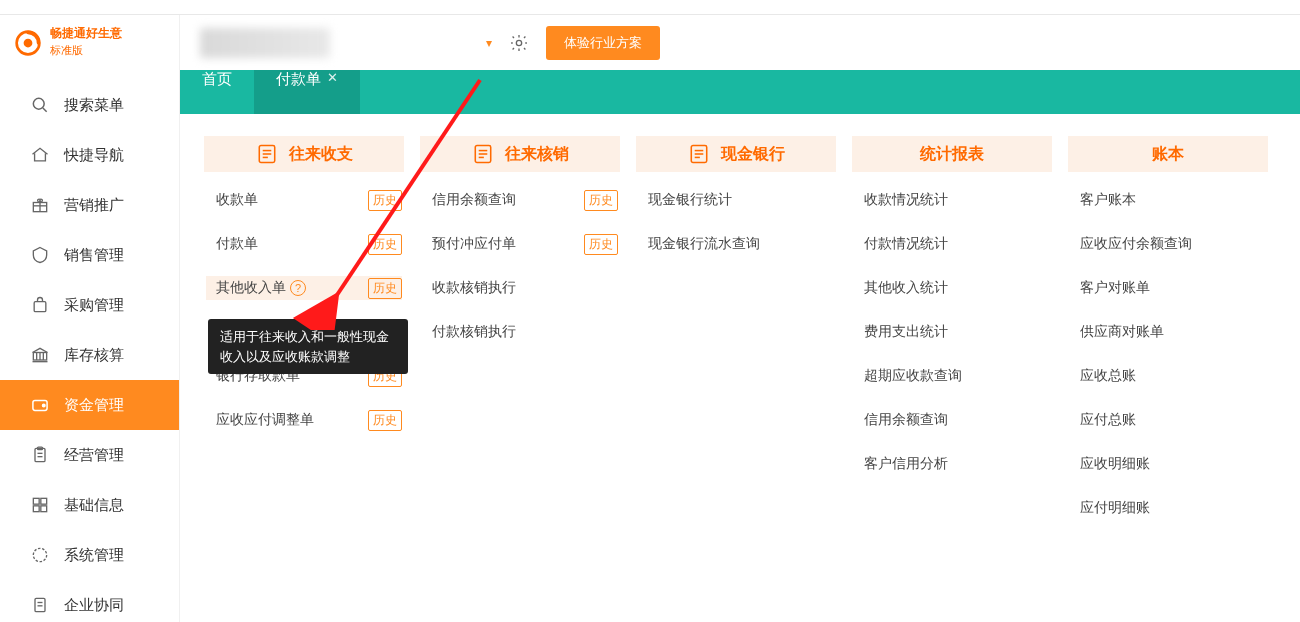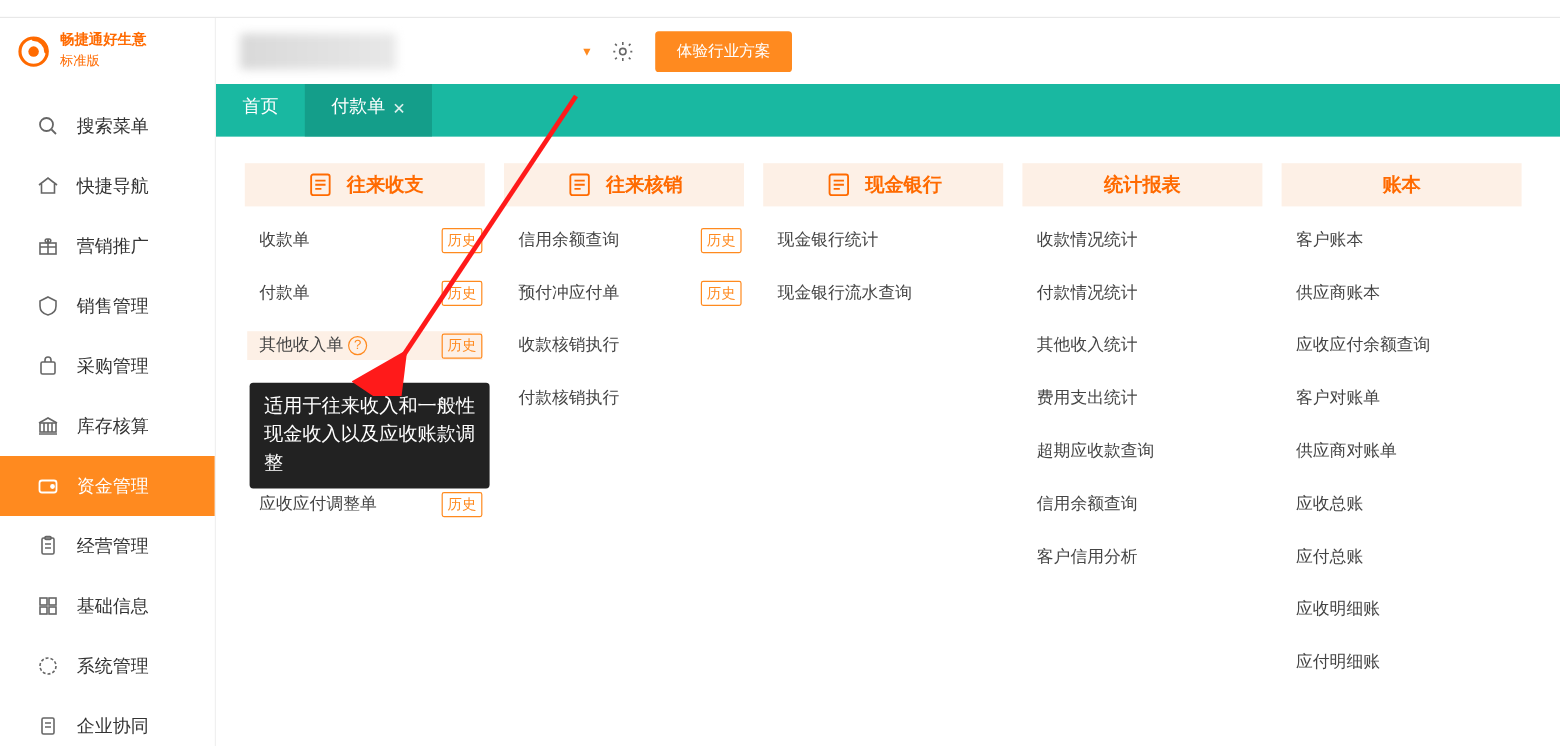--- a/index.html
+++ b/index.html
@@ -19,38 +19,38 @@
   .nav-icon { width:20px; height:20px; color:#666; display:inline-flex; align-items:center; justify-content:center; }
   
   .main { flex:1; display:flex; flex-direction:column; min-width:0; }
   .header { height:55px; display:flex; align-items:center; padding:0 20px; gap:16px; font-size:14px; color:#333; }
   .blur-box { width:130px; height:30px; background:linear-gradient(90deg,#d9d9d9,#e8e8e8); filter:blur(4px); border-radius:2px; }
   .dd-caret { color:#ff8a1f; font-size:12px; margin-left:4px; }
   .gear { width:22px; height:22px; color:#666; cursor:pointer; display:inline-flex; align-items:center; justify-content:center; }
   .cta { background:#ff8a1f; color:#fff; padding:8px 18px; border-radius:3px; font-size:13px; cursor:pointer; }
   
   .tabs { height:44px; background:#19b8a1; display:flex; align-items:stretch; }
-  .tab { padding:16px 22px; display:flex; align-items:flex-end; color:#fff; font-size:15px; cursor:pointer; gap:6px; }
+  .tab { padding:0 22px; display:flex; align-items:flex-start; color:#fff; font-size:15px; cursor:pointer; gap:6px; }
   .tab.active { background:#149e8a; }
   .tab-close { font-size:13px; opacity:.85; cursor:pointer; }
   
   .panel { flex:1; background:#fff; padding:22px 24px; overflow:auto; }
   .cols { display:flex; gap:16px; align-items:flex-start; }
   .col { flex:0 0 200px; }
   .col-head { height:36px; background:#fdf0e6; color:#ff6a00; display:flex; align-items:center; justify-content:center; gap:10px; font-size:16px; font-weight:600; }
   .col-head.plain { background:#fdf0e6; }
   .col-icon { width:24px; height:24px; color:#ff6a00; display:inline-flex; align-items:center; justify-content:center; }
   .col-body { padding:16px 2px 0 2px; display:flex; flex-direction:column; gap:20px; }
   .entry { display:flex; align-items:center; justify-content:space-between; height:24px; font-size:14px; color:#444; cursor:pointer; padding-left:10px;text-align:center; }
   .entry-text { display:flex; align-items:center; gap:4px; }
   .entry.hov { background:#fdf0e6; }
   .help-circle { width:16px; height:16px; border:1px solid #ff8a1f; border-radius:50%; color:#ff8a1f; font-size:11px; display:inline-flex; align-items:center; justify-content:center; }
   .hist { border:1px solid #ff8a1f; color:#ff8a1f; font-size:12px; padding:1px 4px; border-radius:2px; cursor:pointer; }
   
-  .tooltip { position:absolute; background:#222; color:#fff; font-size:16px; padding:8px 12px; border-radius:3px; max-width:200px; line-height:1.5; z-index:40; }
+  .tooltip { position:absolute; background:#222; color:#fff; font-size:13px; padding:8px 12px; border-radius:3px; max-width:200px; line-height:1.5; z-index:40; }
   
   .arrow-svg { position:absolute; left:180px; top:70px; pointer-events:none; z-index:50; }
 </style>
 </head>
 <body>
 
 <div class="top-gap"></div>
 <div class="app">
 
   <aside class="sidebar">
@@ -325,23 +325,20 @@
           </div>
           <div class="col">
             <div class="col-head plain">
               <span>账本</span>
             </div>
             <div class="col-body">
               <div class="entry">
                 <span class="entry-text">客户账本</span>
               </div>
               <div class="entry">
-                <span class="entry-text">供应商账本</span>
-              </div>
-              <div class="entry">
                 <span class="entry-text">应收应付余额查询</span>
               </div>
               <div class="entry">
                 <span class="entry-text">客户对账单</span>
               </div>
               <div class="entry">
                 <span class="entry-text">供应商对账单</span>
               </div>
               <div class="entry">
                 <span class="entry-text">应收总账</span>

